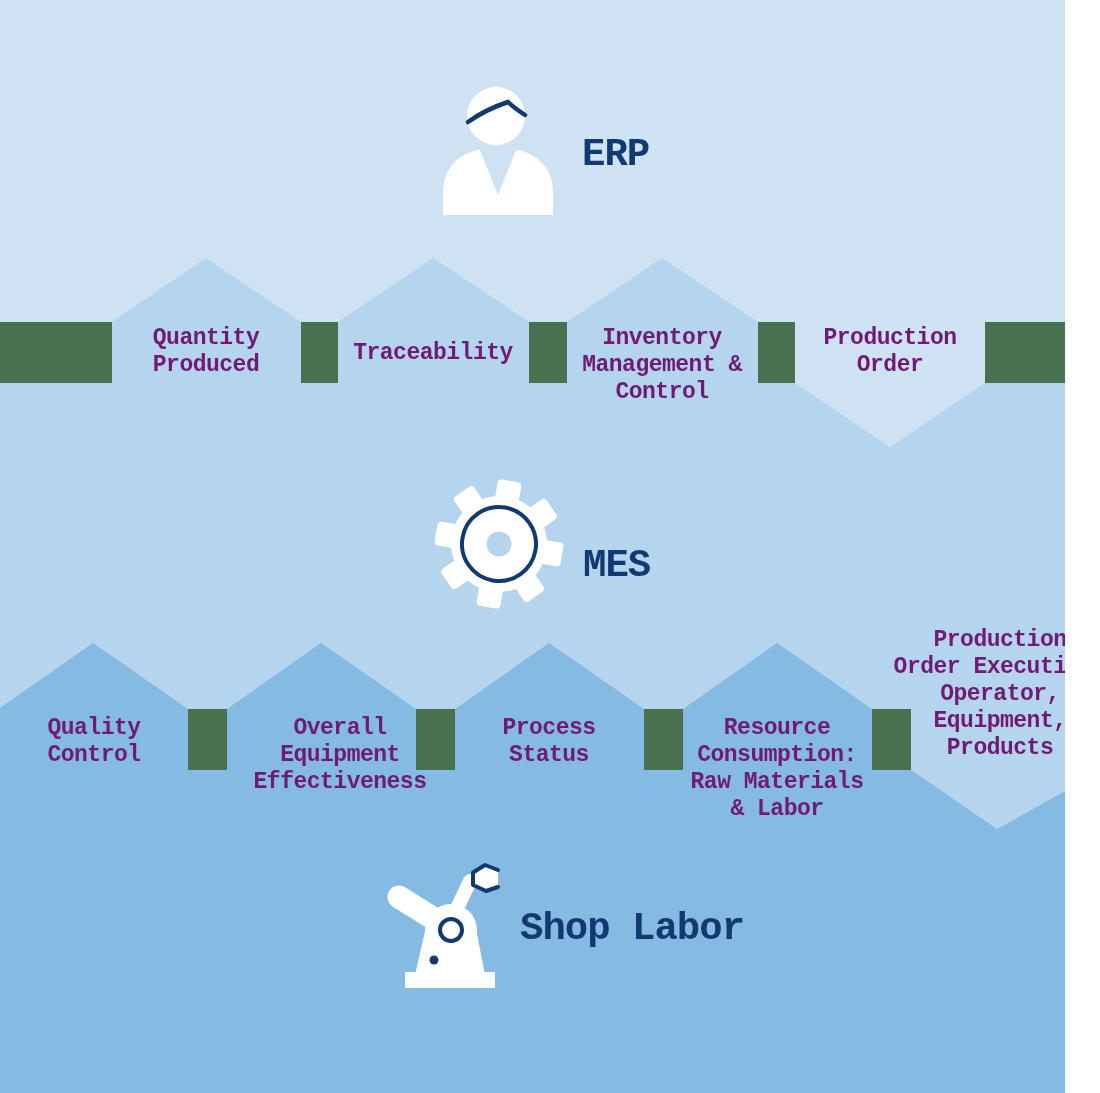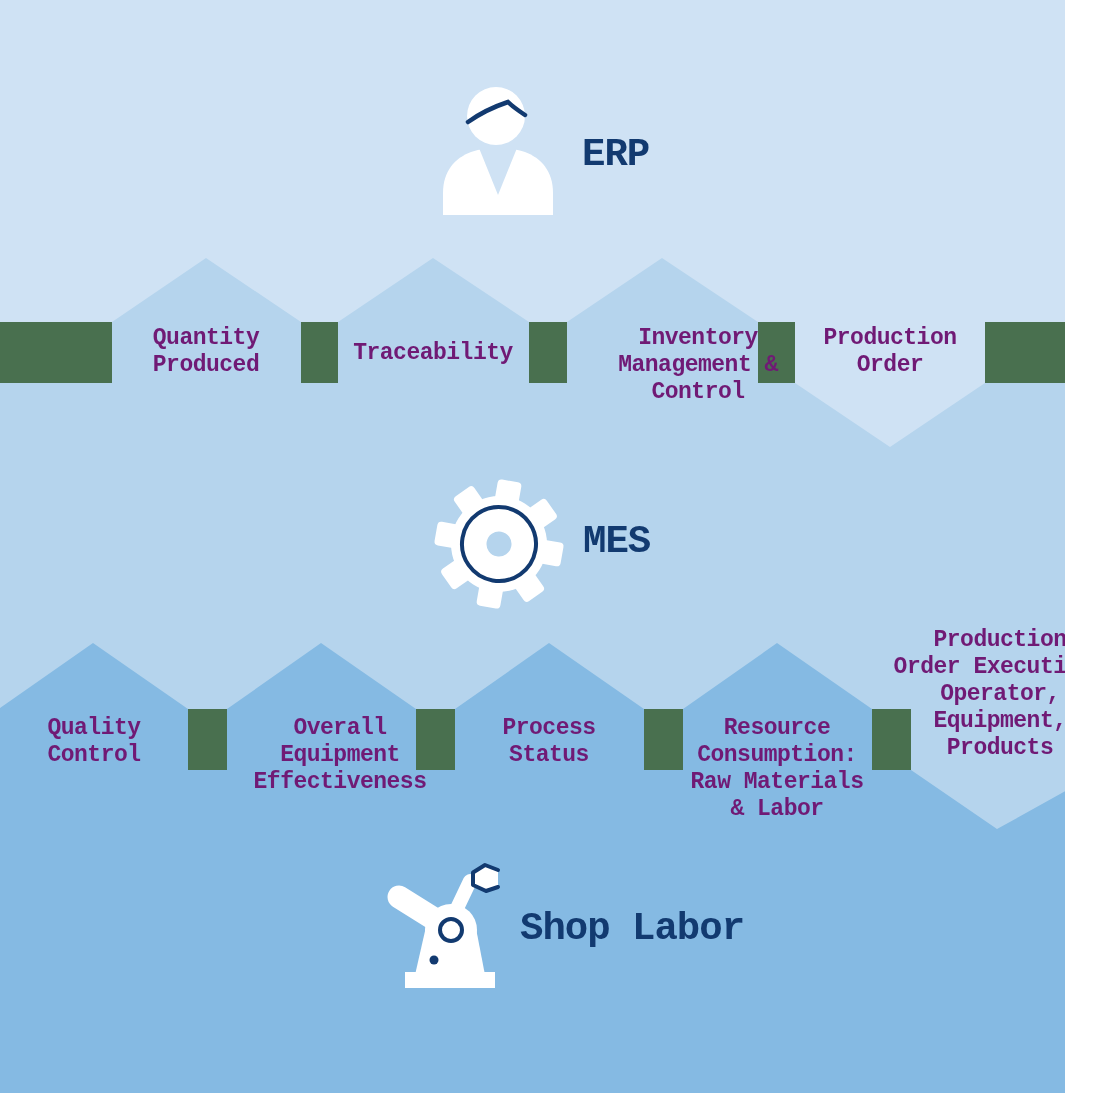--- a/index.html
+++ b/index.html
@@ -91,27 +91,27 @@
       <path d="M415 975 L428 918 L474 918 L485 975 Z" fill="#ffffff"></path>
       <rect x="405" y="972" width="90" height="16" fill="#ffffff"></rect>
       <circle cx="451" cy="930" r="26" fill="#ffffff"></circle>
       <circle cx="451" cy="930" r="11" fill="#ffffff" stroke="#123a70" stroke-width="4"></circle>
       <circle cx="434" cy="960" r="4.5" fill="#123a70"></circle>
       <path d="M498 870 L485 865 L473 872.5 L473 885 L486 891 L498 887" fill="#ffffff" stroke="#123a70" stroke-width="4" stroke-linejoin="round" stroke-linecap="round"></path>
     </g>
   </svg>
 
   <div class="layer-title" style="left:582px; top:134px;">ERP</div>
-  <div class="layer-title" style="left:583px; top:521px;">MES</div>
+  <div class="layer-title" style="left:583px; top:545px;">MES</div>
   <div class="layer-title" style="left:520px; top:908px;">Shop Labor</div>
 
   <div class="flow-label" style="left:206px; top:325px;">Quantity
 Produced</div>
   <div class="flow-label" style="left:433px; top:340px;">Traceability</div>
-  <div class="flow-label" style="left:698px; top:325px;">Inventory
+  <div class="flow-label" style="left:662px; top:325px;">Inventory
 Management &amp;
 Control</div>
   <div class="flow-label" style="left:890px; top:325px;">Production
 Order</div>
 
   <div class="flow-label" style="left:94px; top:715px;">Quality
 Control</div>
   <div class="flow-label" style="left:340px; top:715px;">Overall
 Equipment
 Effectiveness</div>

